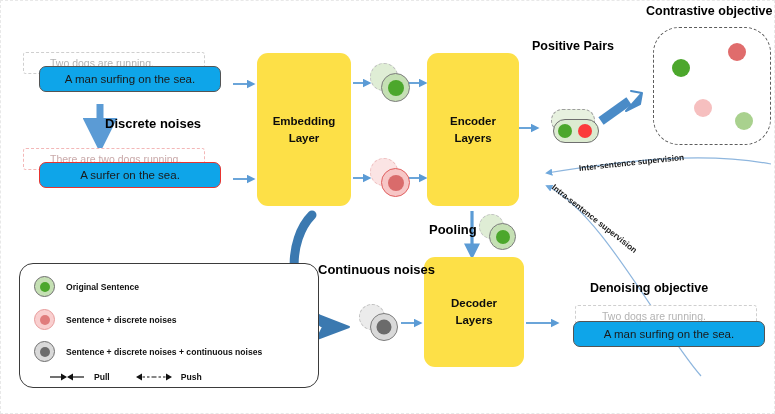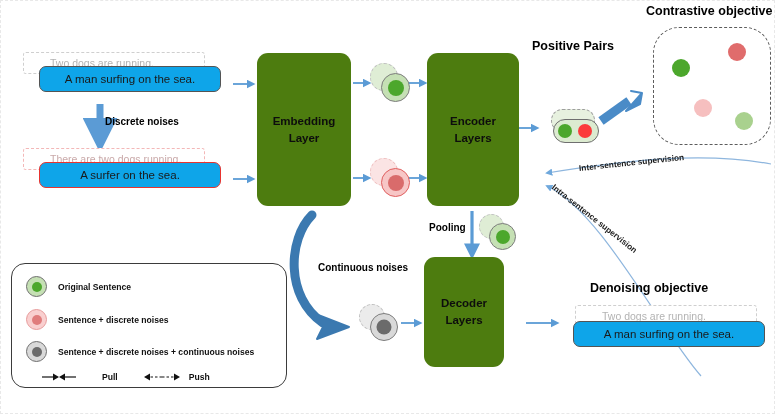--- a/index.html
+++ b/index.html
@@ -33,35 +33,35 @@
     background:#0ea5e9;
     color:#1a1a1a;
     font-size:11.5px;
     display:flex;align-items:center;justify-content:center;
     white-space:nowrap;
   }
   .solid-box.red{border-color:#e8342f;}
 
   
   .yblock{
-    background:#4d7c0f;
+    background:#fde047;
     border-radius:11px;
     display:flex;flex-direction:column;
     align-items:center;justify-content:center;
     color:#0d0d0d;
     font-size:11.5px;font-weight:bold;
     line-height:1.45;
     text-align:center;
   }
 
   
   .lbl{
     color:#000000;font-weight:bold;white-space:nowrap;
   }
-  .lbl-sm{font-size:10px;}
+  .lbl-sm{font-size:13px;}
   .lbl-lg{font-size:12.5px;}
   .lbl-rot1{
     font-size:8.3px;font-weight:bold;color:#1a1a1a;
     transform:rotate(-6deg);transform-origin:left center;
   }
   .lbl-rot2{
     font-size:8.3px;font-weight:bold;color:#1a1a1a;
     transform:rotate(38deg);transform-origin:left center;
   }
 
@@ -183,21 +183,21 @@
   <div class="abs yblock" style="left:256px;top:52px;width:94px;height:153px;">
     <span>Embedding</span>
     <span>Layer</span>
   </div>
 
   <div class="abs yblock" style="left:426px;top:52px;width:92px;height:153px;">
     <span>Encoder</span>
     <span>Layers</span>
   </div>
 
-  <div class="abs yblock" style="left:423px;top:256px;width:80px;height:110px;">
+  <div class="abs yblock" style="left:423px;top:256px;width:100px;height:110px;">
     <span>Decoder</span>
     <span>Layers</span>
   </div>
 
   <div class="abs" style="left:369px;top:62px;width:40px;height:40px;">
     <span class="tok back" style="left:0;top:0;width:26px;height:26px;background:#C5E0B4;border:1px dashed #8a8a8a;"></span>
     <span class="tok front" style="left:11px;top:10px;width:27px;height:27px;background:#C5E0B4;">
       <i class="core" style="width:16px;height:16px;background:#4CA72C;"></i>
     </span>
   </div>
@@ -251,21 +251,21 @@
     <span>A man surfing on the sea.</span>
   </div>
 
   <div class="abs" id="embspace" style="left:652px;top:26px;width:118px;height:118px;">
     <span class="node" style="left:18px;top:31px;width:18px;height:18px;background:#4CA72C;"></span>
     <span class="node" style="left:74px;top:15px;width:18px;height:18px;background:#E06C6C;"></span>
     <span class="node" style="left:40px;top:71px;width:18px;height:18px;background:#F6BFBF;"></span>
     <span class="node" style="left:81px;top:84px;width:18px;height:18px;background:#A9D18E;"></span>
   </div>
 
-  <div class="abs" id="legend" style="left:10px;top:262px;width:276px;height:125px;padding:12px 0 0 14px;">
+  <div class="abs" id="legend" style="left:18px;top:262px;width:300px;height:125px;padding:12px 0 0 14px;">
 
     <div class="leg-row" style="margin-bottom:11px;">
       <span class="leg-dot" style="background:#C5E0B4;">
         <i style="background:#4CA72C;"></i>
       </span>
       <span class="leg-txt" style="margin-left:11px;">Original Sentence</span>
     </div>
 
     <div class="leg-row" style="margin-bottom:11px;margin-top:12px;">
       <span class="leg-dot" style="background:#F9CFCF;border-color:#e79b9b;">
@@ -281,21 +281,21 @@
       <span class="leg-txt" style="margin-left:11px;">Sentence + discrete noises + continuous noises</span>
     </div>
 
     <div class="leg-row" style="margin-left:14px;">
       <svg width="42" height="12" style="overflow:visible;">
         <line x1="2" y1="6" x2="17" y2="6" stroke="#111" stroke-width="1.2"></line>
         <path d="M13,2.5 L19,6 L13,9.5 Z" fill="#111"></path>
         <line x1="36" y1="6" x2="21" y2="6" stroke="#111" stroke-width="1.2"></line>
         <path d="M25,2.5 L19,6 L25,9.5 Z" fill="#111"></path>
       </svg>
-      <span class="leg-txt" style="margin-left:20px;">Pull</span>
+      <span class="leg-txt" style="margin-left:4px;">Pull</span>
       <svg width="44" height="12" style="overflow:visible;margin-left:22px;">
         <line x1="22" y1="6" x2="8" y2="6" stroke="#111" stroke-width="1.1" stroke-dasharray="2.5,2"></line>
         <path d="M10,2.5 L4,6 L10,9.5 Z" fill="#111"></path>
         <line x1="22" y1="6" x2="36" y2="6" stroke="#111" stroke-width="1.1" stroke-dasharray="2.5,2"></line>
         <path d="M34,2.5 L40,6 L34,9.5 Z" fill="#111"></path>
       </svg>
       <span class="leg-txt" style="margin-left:5px;">Push</span>
     </div>
   </div>
 

